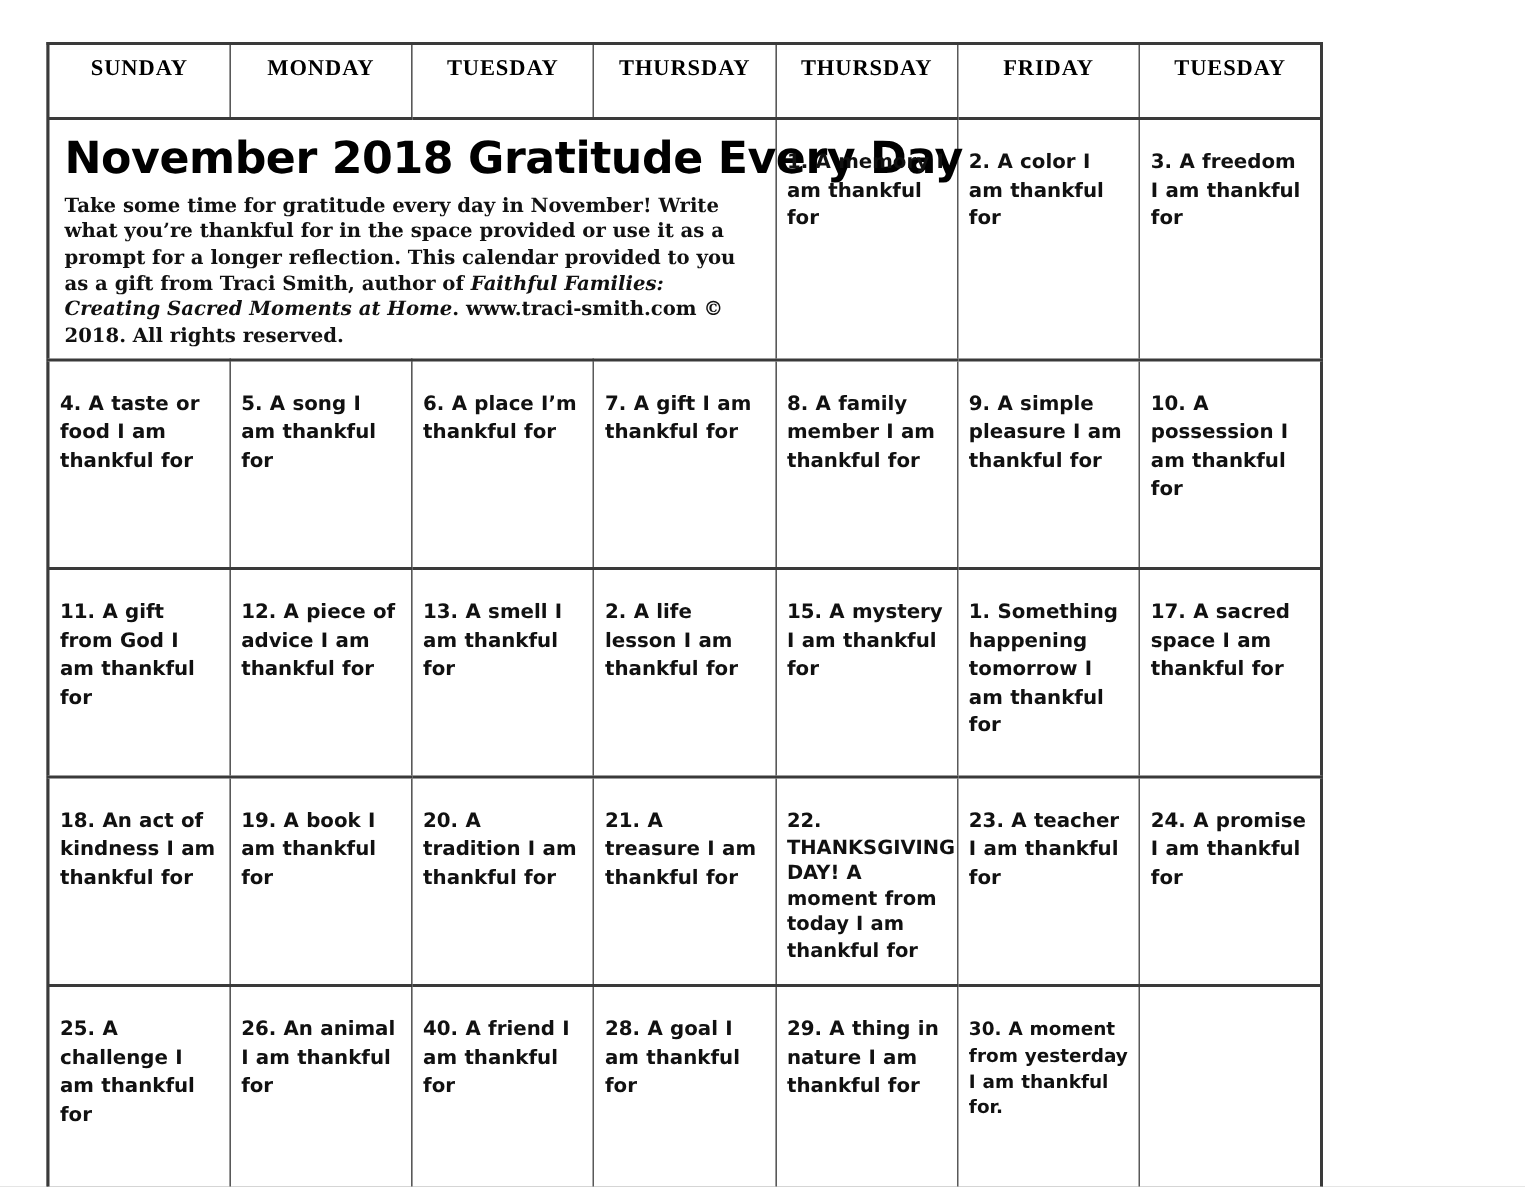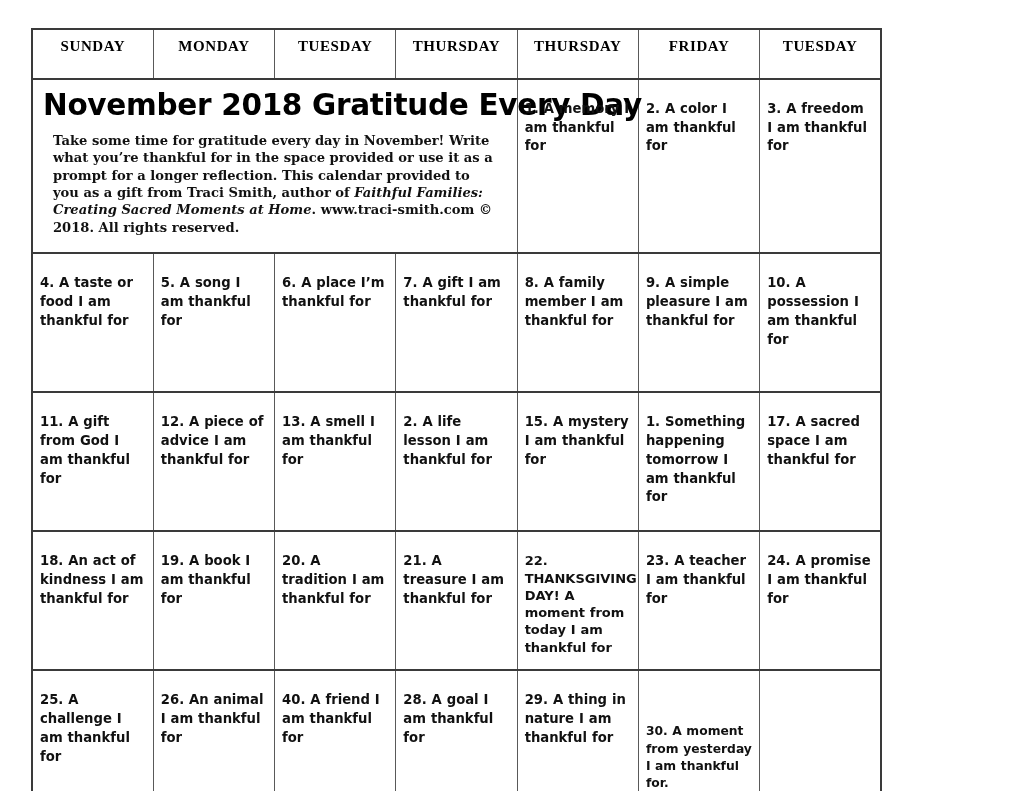--- a/index.html
+++ b/index.html
@@ -81,21 +81,20 @@
     margin: 0;
     word-spacing: 0.3px;
   }
   .day-text.small {
     font-size: 13px;
     line-height: 1.33;
   }
   .day-text.sm2 {
     font-size: 12.3px;
     line-height: 1.40;
-    margin-top: 32px;
   }
 
   
   .title-cell .cell-inner {
     padding: 10px 12px 6px 10px;
   }
   .cal-title {
     font-family: "DejaVu Sans", sans-serif;
     font-weight: bold;
     font-size: 29.5px;
@@ -103,21 +102,21 @@
     letter-spacing: -0.3px;
     margin: 0 0 7px 0;
     color: #000;
     white-space: nowrap;
   }
   .cal-desc {
     font-family: "DejaVu Serif", serif;
     font-weight: bold;
     font-size: 13.1px;
     line-height: 1.33;
-    margin: 10px;
+    margin: 0;
     color: #111;
   }
   .cal-desc .bk {
     font-style: italic;
   }
 </style>
 </head>
 <body>
 
 <div class="page">

